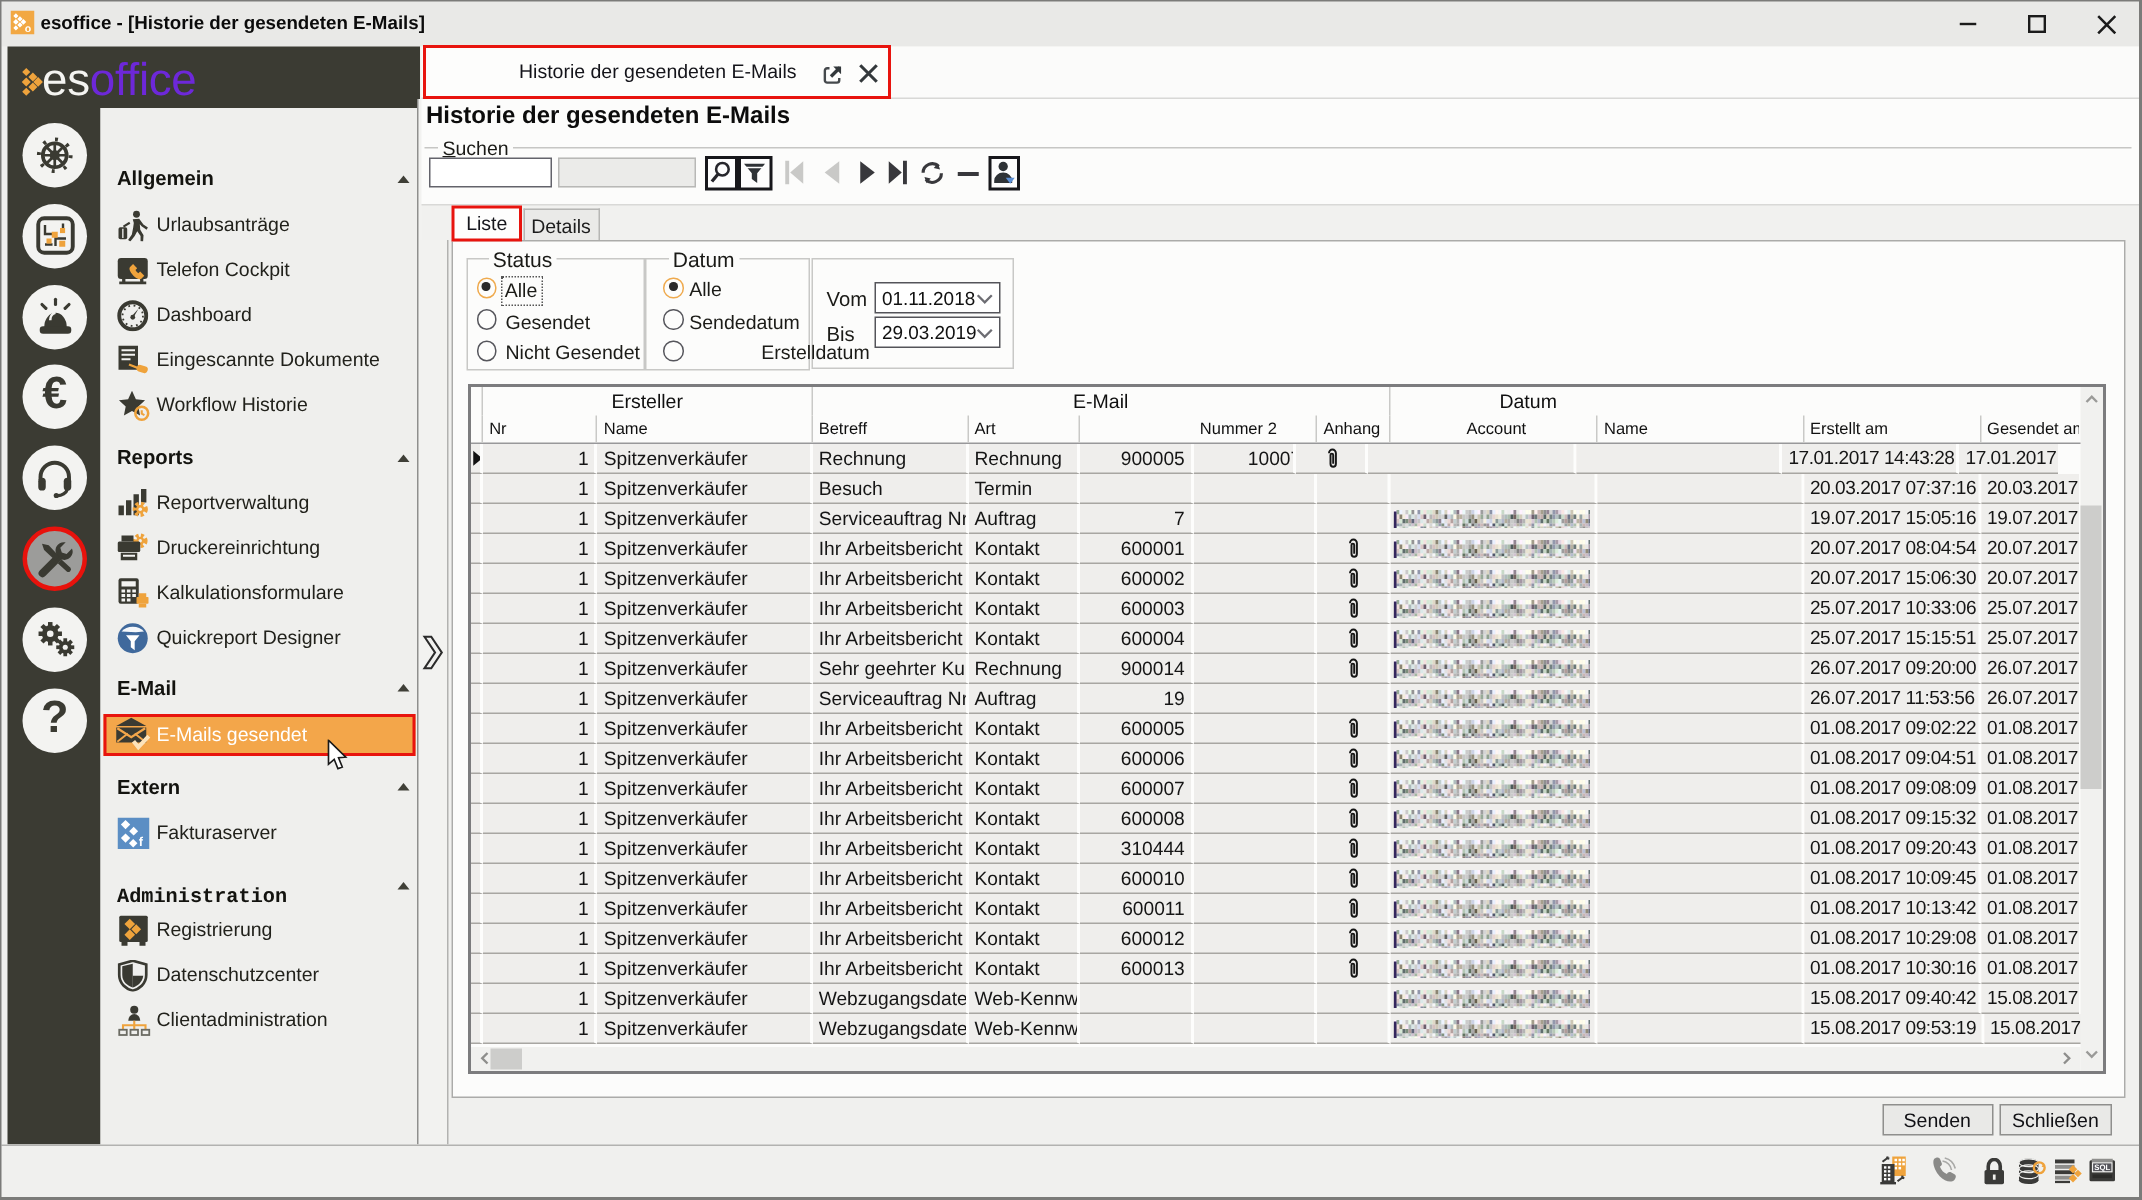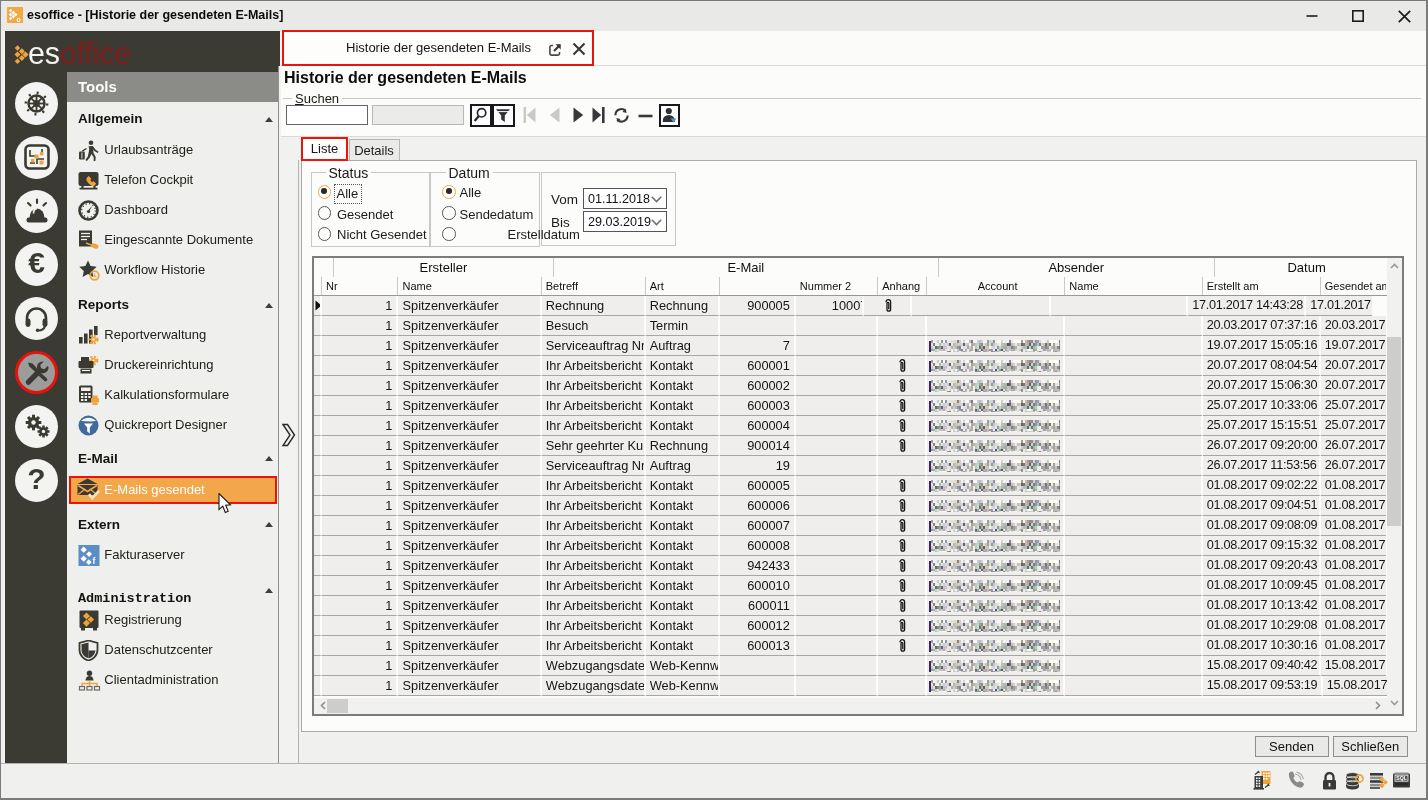--- a/index.html
+++ b/index.html
@@ -39,21 +39,21 @@
 .panel{left:301px;top:160px;width:1116px;height:571.5px;background:#fcfcfb;border:1px solid #ababa9;}
 .fs{border:1px solid #c8c8c6;background:#fcfcfb;}
 .fslabel{background:#fcfcfb;padding:0 3px;font-size:14px;color:#1a1a16;top:-8px;}
 .radio{width:13.5px;height:13.5px;border-radius:50%;border:1.5px solid #56565c;background:#fdfdfc;}
 .radio.sel{border:1.6px solid #efaa4e;}
 .radio.sel:after{content:"";display:block;width:5.6px;height:5.6px;border-radius:50%;background:#2a2a2a;margin:2.3px auto;}
 .rlab{font-size:13px;color:#1b1b17;}
 .dfield{left:583px;width:84px;background:#fff;border:1px solid #54545a;font-size:12.6px;color:#111;padding:3px 0 0 4px;height:21px;}
 
 .tbl{left:311.5px;top:256px;width:1092px;height:460px;border:2px solid #7c7c7e;background:#fcfcfb;}
-.hgrow{display:flex;height:18.5px;padding-left:12px;}
+.hgrow{display:flex;height:18.5px;}
 .hcrow{display:flex;height:19px;border-bottom:1px solid #98989a;}
 .hgc{font-size:13px;color:#101010;text-align:center;line-height:19px;border-right:1px solid #c9c9c7;overflow:hidden;white-space:nowrap;flex:none;}
 .hcc{font-size:11px;color:#101010;line-height:19px;border-right:1px solid #c9c9c7;overflow:hidden;white-space:nowrap;padding-left:4px;flex:none;}
 .drow{display:flex;height:20px;}
 .dc{background:#efeeec;border-right:2px solid #fdfdfc;border-bottom:1px solid #a8a6a2;font-size:12.8px;color:#151515;line-height:19px;overflow:hidden;white-space:nowrap;flex:none;}
 .dc.num{text-align:right;padding-right:4px;}
 .dc.txt{padding-left:4px;}
 .dc.date{letter-spacing:-0.3px;padding-left:4px;font-size:12.7px;}
 .blurtxt{margin:3.5px 0 0 2px;height:13px;width:134px;overflow:hidden;filter:blur(0.35px);}
 .vsb{left:1073px;top:0px;width:15px;height:456px;background:#f1f1ef;}
@@ -87,21 +87,21 @@
   </svg>
 <div class="abs logozone"></div>
 <svg class="abs" style="left:13px;top:43.5px;" width="16" height="22" viewBox="0 0 16 22">
     <path d="M4.5,1.2999999999999998 L7.2,4 L4.5,6.7 L1.7999999999999998,4 Z" fill="#efa33c"></path>
     <path d="M4.5,7.6 L7.5,10.6 L4.5,13.6 L1.5,10.6 Z" fill="#efa33c"></path>
     <path d="M4.5,14.5 L7.2,17.2 L4.5,19.9 L1.7999999999999998,17.2 Z" fill="#efa33c"></path>
     <path d="M8.9,4.3 L11.9,7.3 L8.9,10.3 L5.9,7.3 Z" fill="#efa33c"></path>
     <path d="M8.9,11.0 L11.9,14 L8.9,17.0 L5.9,14 Z" fill="#efa33c"></path>
     <path d="M12.4,7.3999999999999995 L15.600000000000001,10.6 L12.4,13.8 L9.2,10.6 Z" fill="#efa33c"></path>
   </svg>
-<div class="abs" style="left:28px;top:36px;font-size:30.5px;letter-spacing:-0.2px;"><span style="color:#f4f4f1;">es</span><span style="color:#7f1d1d;">office</span></div>
+<div class="abs" style="left:28px;top:36px;font-size:30.5px;letter-spacing:-0.2px;"><span style="color:#f4f4f1;">es</span><span style="color:#6d28d9;">office</span></div>
 <div class="abs rail"></div>
 <div class="abs circ" style="top:81.5px;">
     <svg class="abs" style="" width="27" height="27" viewBox="0 0 27 27">
       <circle cx="13.5" cy="13.5" r="8" fill="none" stroke="#3a3a32" stroke-width="2.4"></circle>
       <circle cx="13.5" cy="13.5" r="10.6" fill="none" stroke="#3a3a32" stroke-width="2.6" stroke-dasharray="2 6.3"></circle>
       <g stroke="#3a3a32" stroke-width="1.8">
         <line x1="13.5" y1="5.5" x2="13.5" y2="21.5"></line>
         <line x1="5.5" y1="13.5" x2="21.5" y2="13.5"></line>
         <line x1="7.8" y1="7.8" x2="19.2" y2="19.2"></line>
         <line x1="19.2" y1="7.8" x2="7.8" y2="19.2"></line>
@@ -177,21 +177,20 @@
       <rect x="19.25" y="13.5" width="2.5" height="3.3" fill="#3a3a32" transform="rotate(225.0 20.5 19.5)"></rect>
       <rect x="19.25" y="13.5" width="2.5" height="3.3" fill="#3a3a32" transform="rotate(270.0 20.5 19.5)"></rect>
       <rect x="19.25" y="13.5" width="2.5" height="3.3" fill="#3a3a32" transform="rotate(315.0 20.5 19.5)"></rect>
       <circle cx="20.5" cy="19.5" r="1.7" fill="#f3f3f1"></circle>
     </svg>
   </div>
 <div class="abs circ" style="top:458.5px;">
     <div style="font-size:30px;font-weight:bold;color:#3a3a32;margin-top:-2px;">?</div>
   </div>
 <div class="abs menu">
-    <div class="abs toolsband">Tools</div>
     <div class="abs sect" style="top:39px;">Allgemein</div>
     <div class="abs tri" style="top:44.5px;"></div>
     <div class="abs micon" style="top:67.9px;">
       <svg class="abs" style="" width="21" height="21" viewBox="0 0 21 21">
         <circle cx="13" cy="2.8" r="2.3" fill="#3a3a32"></circle>
         <path d="M10.5,6.2 l4.3,-0.3 2.8,3.8 3,2 -0.9,1.4 -3.3,-2.2 -1.2,-1.4 0.3,3.6 2.2,3.8 -0.3,4.1 -1.7,-0.1 0,-3.6 -2.2,-3.2 -1.7,3.3 -2.9,3.6 -1.5,-1 2.5,-3.7 0.9,-4.6 0.4,-3z" fill="#3a3a32"></path>
         <path d="M8.5,8.5 l-4.2,2.6" stroke="#3a3a32" stroke-width="1.4"></path>
         <rect x="1" y="11.5" width="5.8" height="8" rx="1.2" fill="#3a3a32"></rect>
         <line x1="3.9" y1="12.5" x2="3.9" y2="18.6" stroke="#efefed" stroke-width="0.9"></line>
       </svg>
@@ -814,21 +813,20 @@
         <rect x="0" y="1" width="2" height="11" fill="rgb(52,38,92)"></rect>
         <rect x="132" y="1" width="2" height="11" fill="rgb(120,70,30)"></rect>
       </g>
     </defs>
   </svg>
 <div class="abs tbl">
     <div class="hgrow">
       <div class="hgc" style="width:8.6px;"></div>
       <div class="hgc" style="width:219.70000000000002px;">Ersteller</div>
       <div class="hgc" style="width:385.1px;">E-Mail</div>
-      <div class="hgc" style="width:275.8px;">Absender</div>
       <div class="hgc" style="width:183.8px;border-right:none;">Datum</div>
     </div>
     <div class="hcrow">
       <div class="hcc" style="width:8.6px;padding-left:0;"></div>
       <div class="hcc" style="width:76.4px;">Nr</div>
       <div class="hcc" style="width:143.3px;">Name</div>
       <div class="hcc" style="width:103.9px;">Betreff</div>
       <div class="hcc" style="width:74.7px;">Art</div>
       <div class="hcc" style="width:75.5px;margin-top:40px;">Nummer 1</div>
       <div class="hcc" style="width:82.4px;">Nummer 2</div>
@@ -1105,21 +1103,21 @@
       <div class="dc" style="width:137.3px;"></div>
       <div class="dc date" style="width:118.1px;">01.08.2017 09:15:32</div>
       <div class="dc date" style="width:65.7px;border-right:none;">01.08.2017</div>
     </div>
     <div class="drow">
       <div class="dc" style="width:8.6px;"></div>
       <div class="dc num" style="width:76.4px;">1</div>
       <div class="dc txt" style="width:143.3px;">Spitzenverkäufer</div>
       <div class="dc txt" style="width:103.9px;">Ihr Arbeitsbericht</div>
       <div class="dc txt" style="width:74.7px;">Kontakt</div>
-      <div class="dc num" style="width:75.5px;">942433</div>
+      <div class="dc num" style="width:75.5px;">310444</div>
       <div class="dc num" style="width:82.4px;"></div>
       <div class="dc" style="width:48.6px;position:relative;">
         <svg class="abs" style="left:19px;top:2.5px;" width="10" height="15" viewBox="0 0 10 15">
           <path d="M3,4.2 a2.3,2.6 0 0 1 4.6,0 v7 a1.8,2 0 0 1 -3.6,0 V5.4 a0.9,1 0 0 1 1.8,0 v5.8" fill="none" stroke="#161616" stroke-width="1.3"></path>
         </svg>
       </div>
       <div class="dc" style="width:138.5px;">
         <div class="blurtxt"><svg width="131" height="13">
             <use href="#cens"></use>
           </svg></div>

